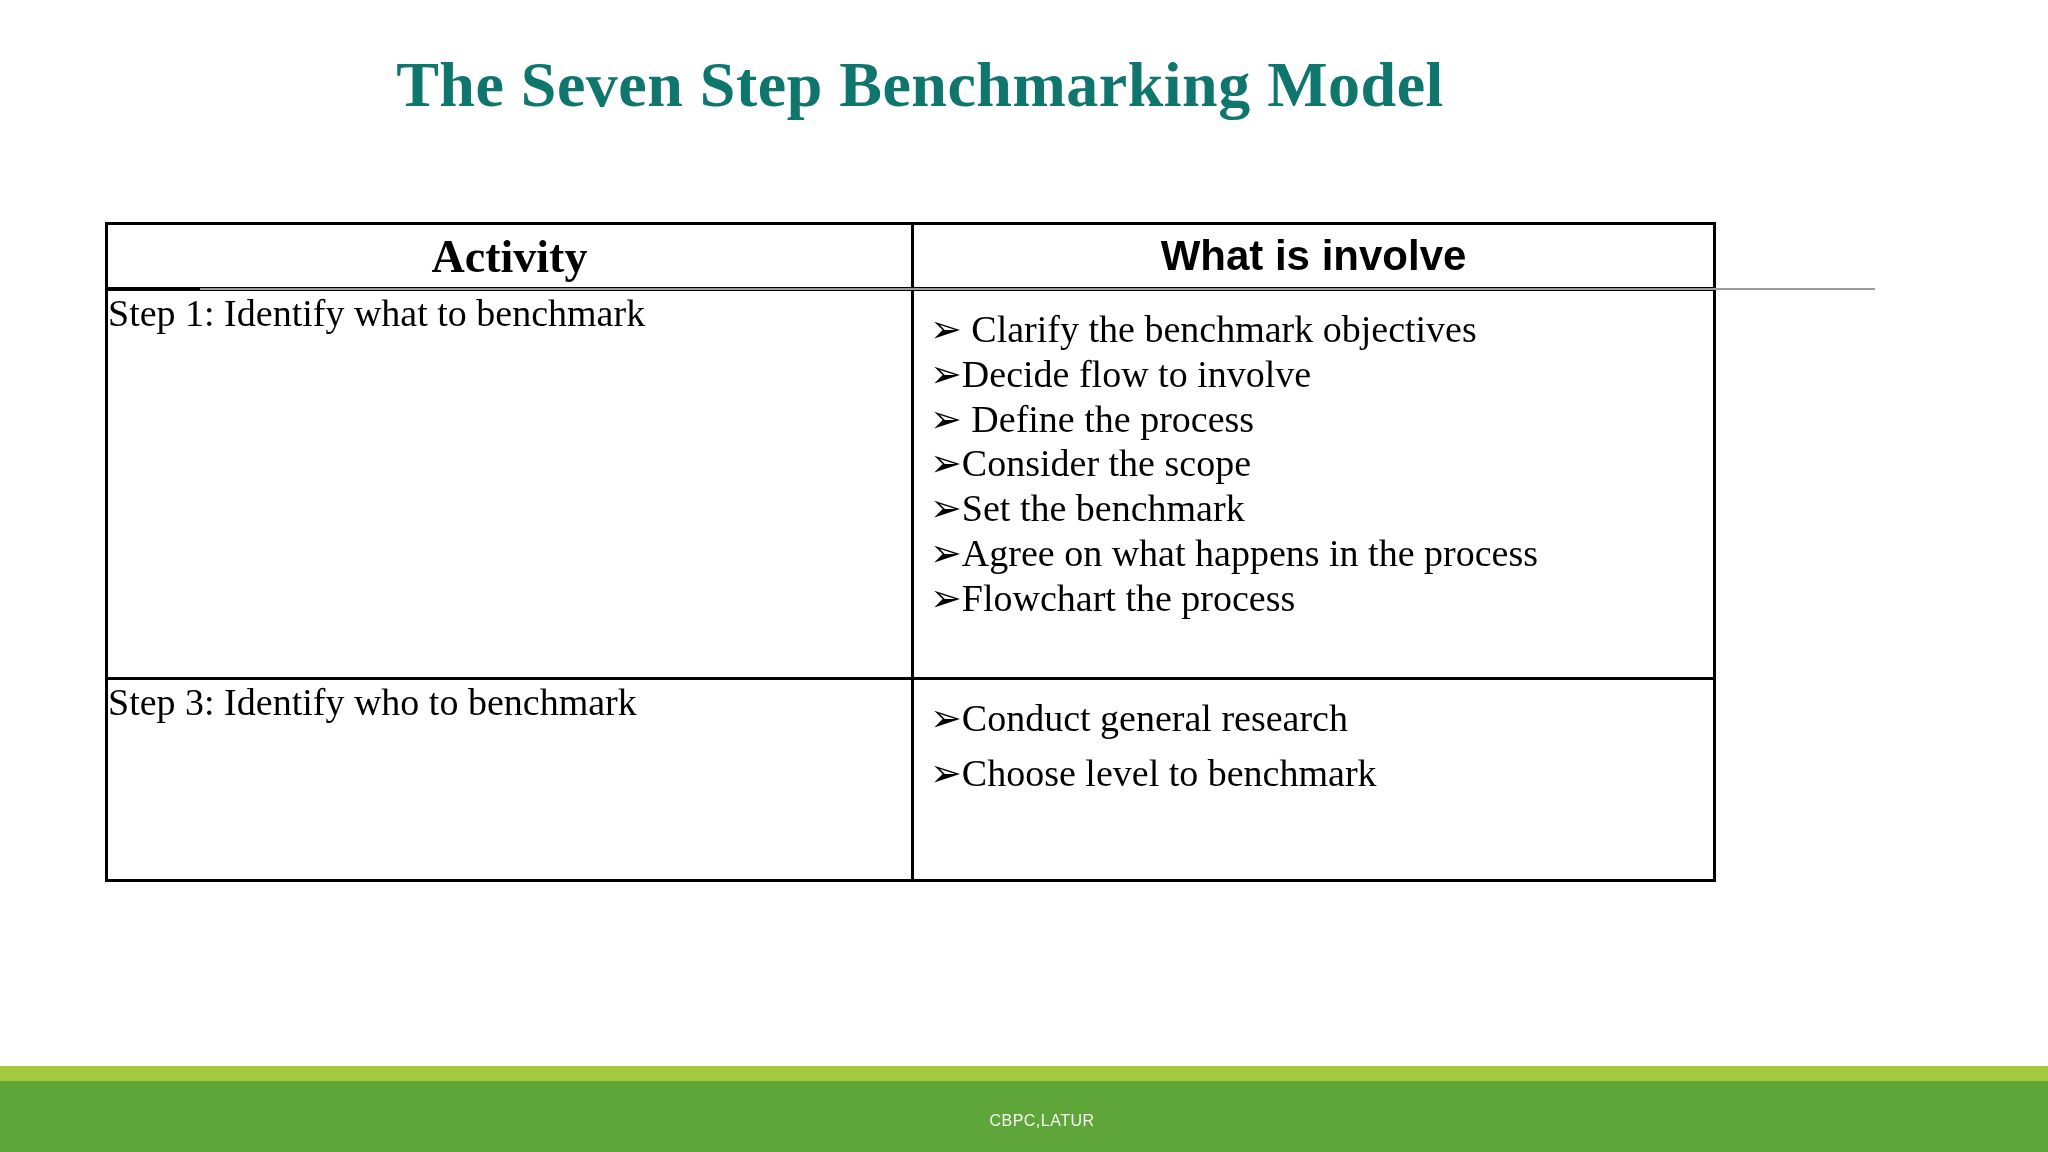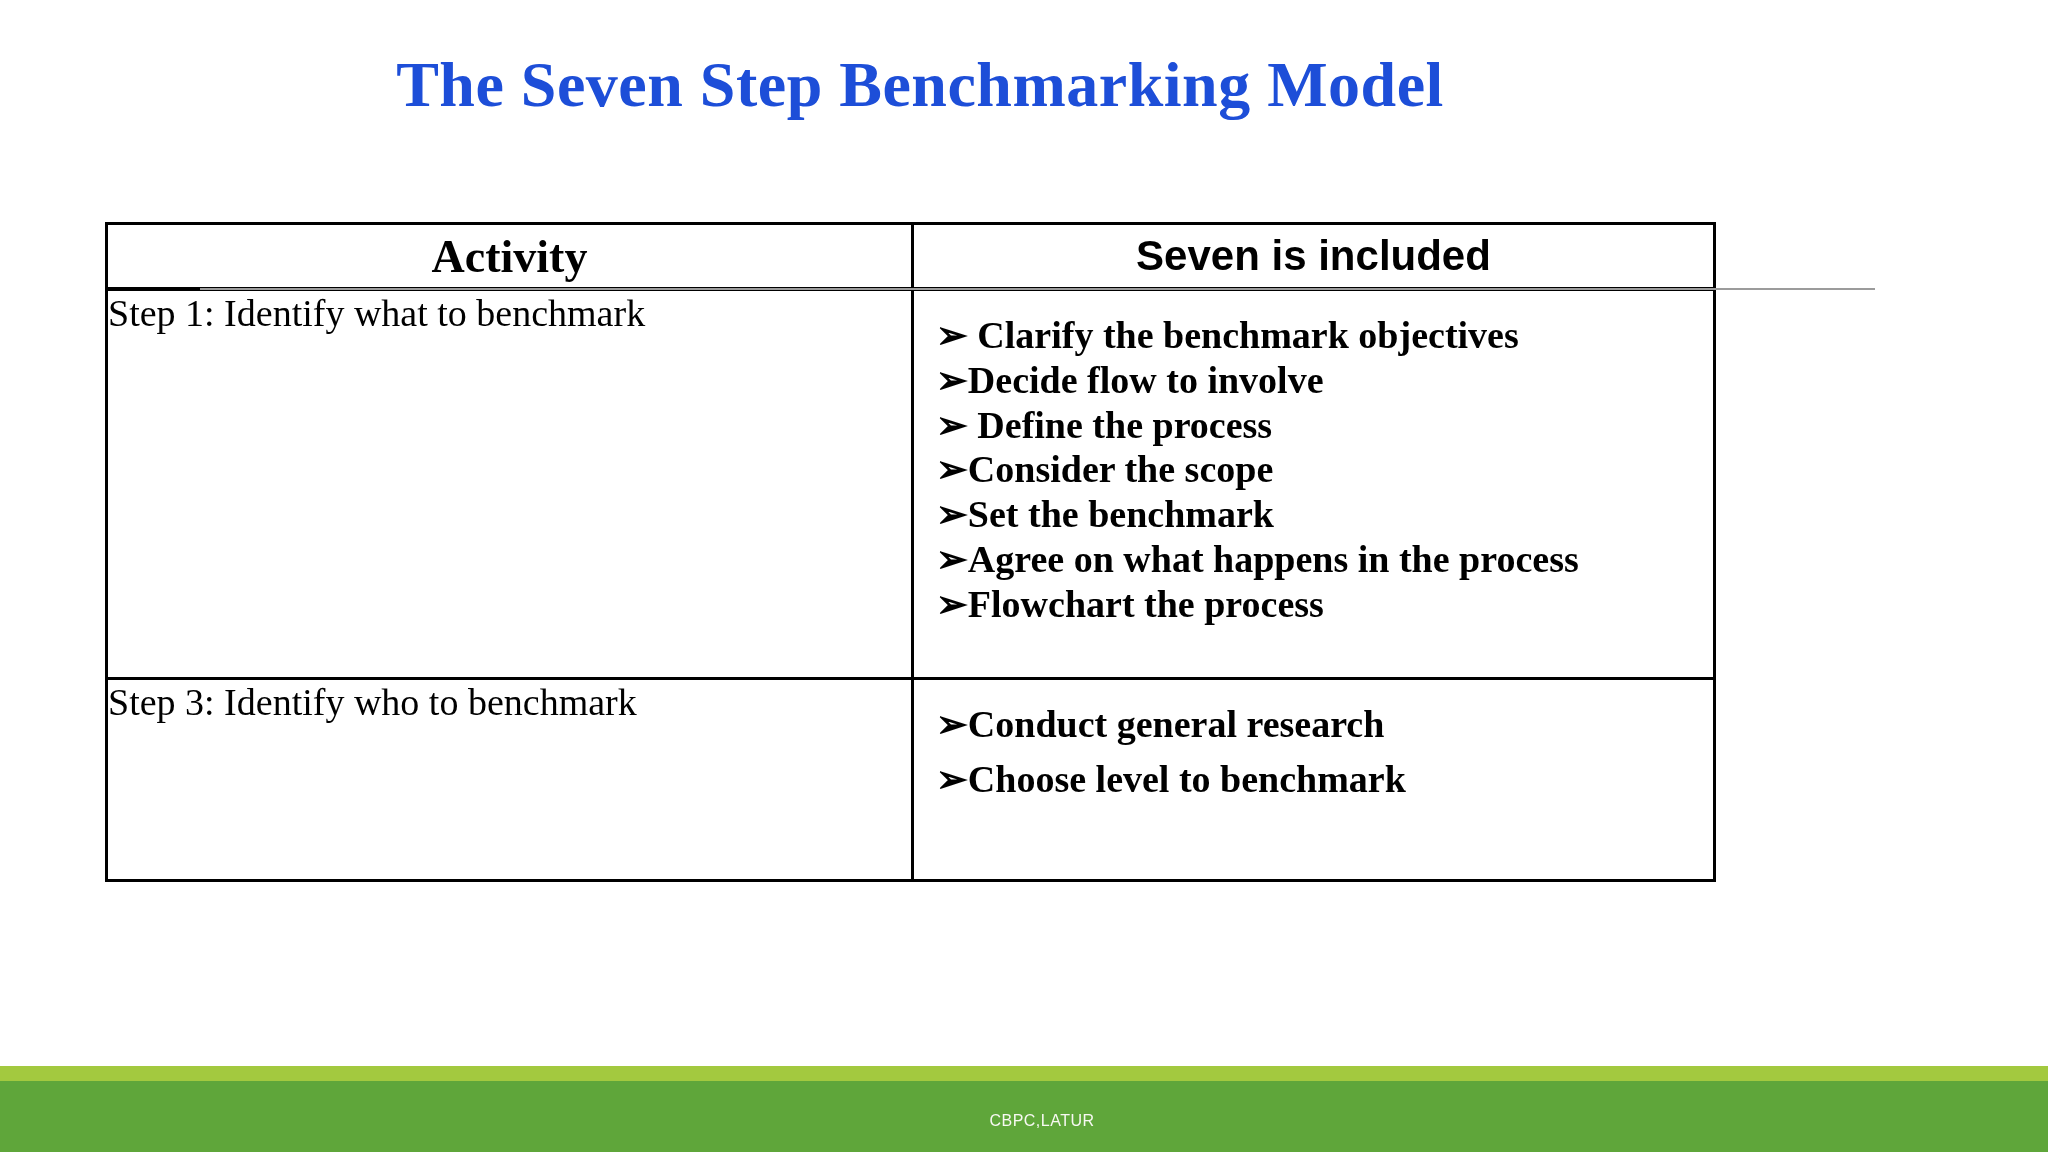--- a/index.html
+++ b/index.html
@@ -16,21 +16,21 @@
   .title {
     position: absolute;
     left: 0;
     top: 48px;
     width: 1840px;
     text-align: center;
     font-family: "Liberation Serif", serif;
     font-weight: bold;
     font-size: 64px;
     letter-spacing: 0.5px;
-    color: #1d4ed8;
+    color: #0f766e;
   }
 
   .header-rule {
     position: absolute;
     left: 200px;
     top: 288px;
     width: 1675px;
     height: 2px;
     background: #9b9b9b;
     z-index: 5;
@@ -73,23 +73,22 @@
     font-size: 38px;
     padding: 12px 10px 0 22px;
     line-height: 1.2;
   }
   td.included-cell {
     font-size: 38px;
     padding: 12px 8px 0 24px;
   }
   td.included-cell ul {
     list-style: none;
-    margin: 14px;
+    margin: 8px;
     padding: 8px;
-    font-weight: bold;
   }
   td.included-cell li {
     line-height: 1.18;
     white-space: pre;
   }
   tr.row-2 td.included-cell li,
   tr.row-3 td.included-cell li {
     margin-bottom: 10px;
   }
   tr.row-1 td { height: 386px; }
@@ -144,21 +143,21 @@
   <div class="header-rule"></div>
 
   <table class="bench">
     <colgroup>
         <col class="c1">
         <col class="c2">
       </colgroup>
     <thead>
       <tr>
         <th class="h-activity">Activity</th>
-        <th class="h-included">Seven is included</th>
+        <th class="h-included">What is involve</th>
       </tr>
     </thead>
     <tbody>
       <tr class="row-1">
         <td class="activity-cell">Step 1: Identify what to benchmark</td>
         <td class="included-cell">
           <ul>
             <li>➢ Clarify the benchmark objectives</li>
             <li>➢Decide flow to involve</li>
             <li>➢ Define the process</li>

